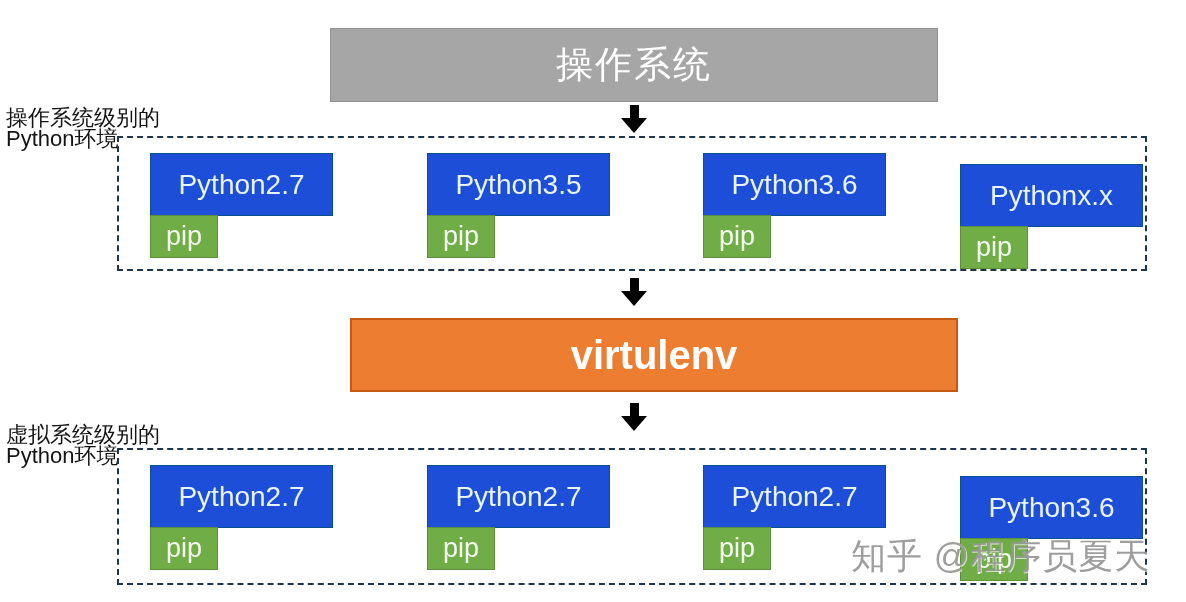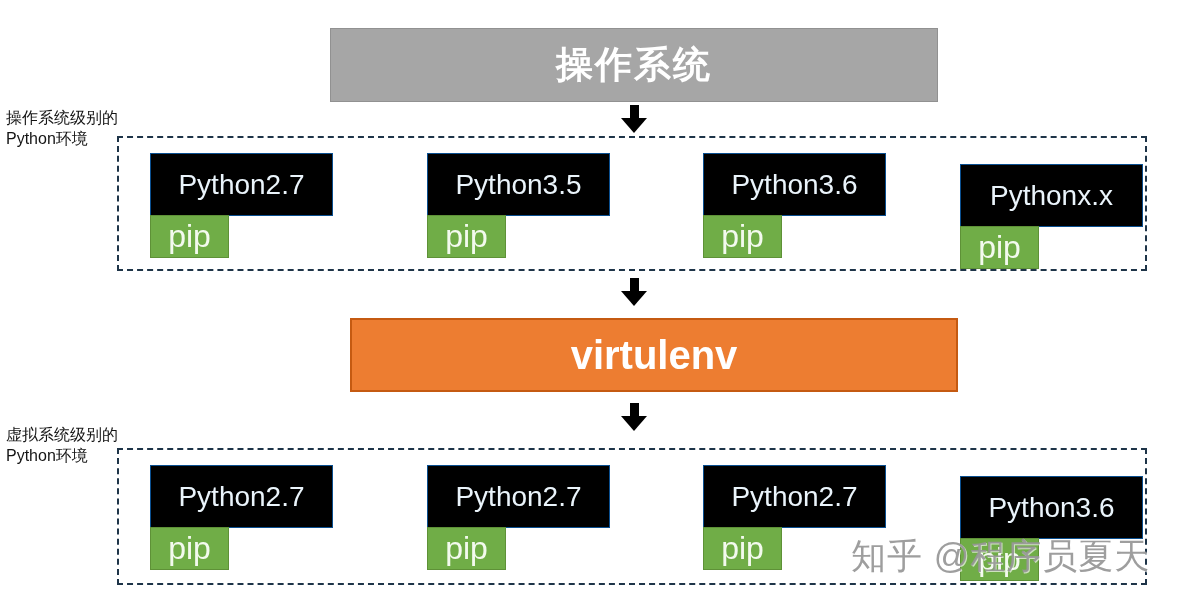--- a/index.html
+++ b/index.html
@@ -8,21 +8,21 @@
     width:1186px;height:602px;
     background:#ffffff;
     font-family:"Liberation Sans","DejaVu Sans",sans-serif;
     overflow:hidden;
   }
   
   .os-box{
     position:absolute;left:330px;top:28px;width:606px;height:72px;
     background:#A6A6A6;border:1px solid #919191;
     display:flex;align-items:center;justify-content:center;
-    color:#ffffff;font-size:37px;font-weight:bold;letter-spacing:2px;
+    color:#ffffff;font-size:37px;font-weight:normal;letter-spacing:2px;
   }
   
   .venv-box{
     position:absolute;left:330px;top:318px;width:604px;height:70px;
     background:#ED7D31;border:2px solid #C55A11;
     display:flex;align-items:center;justify-content:center;
     color:#ffffff;font-size:40px;font-weight:bold;margin-left:20px;
   }
   
   .arrow{position:absolute;width:26px;}
@@ -36,37 +36,37 @@
   
   .dashed{
     position:absolute;left:117px;width:1030px;
     border:2px dashed #1E3448;box-sizing:border-box;
   }
   #dashed-os{top:136px;height:135px;}
   #dashed-venv{top:448px;height:137px;}
   
   .side-label{
     position:absolute;left:6px;
-    font-size:16px;line-height:21px;color:#141414;
+    font-size:22px;line-height:21px;color:#141414;
   }
   #side-label-os{top:107px;}
   #side-label-venv{top:424px;}
   
   .env{position:absolute;top:15px;width:183px;}
   .env .pybox{
-    width:183px;height:63px;background:#000000;border:1px solid #0A4F90;
+    width:183px;height:63px;background:#1d4ed8;border:1px solid #0A4F90;
     box-sizing:border-box;
     display:flex;align-items:center;justify-content:center;
     color:#EAF4FB;font-size:28px;
   }
   .env .pipbox{
-    width:79px;height:43px;background:#70AD47;border:1px solid #5E9137;
+    width:68px;height:43px;background:#70AD47;border:1px solid #5E9137;
     box-sizing:border-box;margin-top:-1px;
     display:flex;align-items:center;justify-content:center;
-    color:#F3FAEE;font-size:32px;
+    color:#F3FAEE;font-size:27px;
   }
   .env-0{left:31px;}  .env-1{left:308px;}  .env-2{left:584px;}  .env-3{left:841px;margin-top:11px;}
   
   .watermark{
     position:absolute;left:851px;top:533px;z-index:5;
     color:rgba(150,150,150,0.92);font-size:35px;letter-spacing:1px;
     text-shadow:1px 1px 0 rgba(255,255,255,0.65);
     white-space:nowrap;
   }
 </style>

